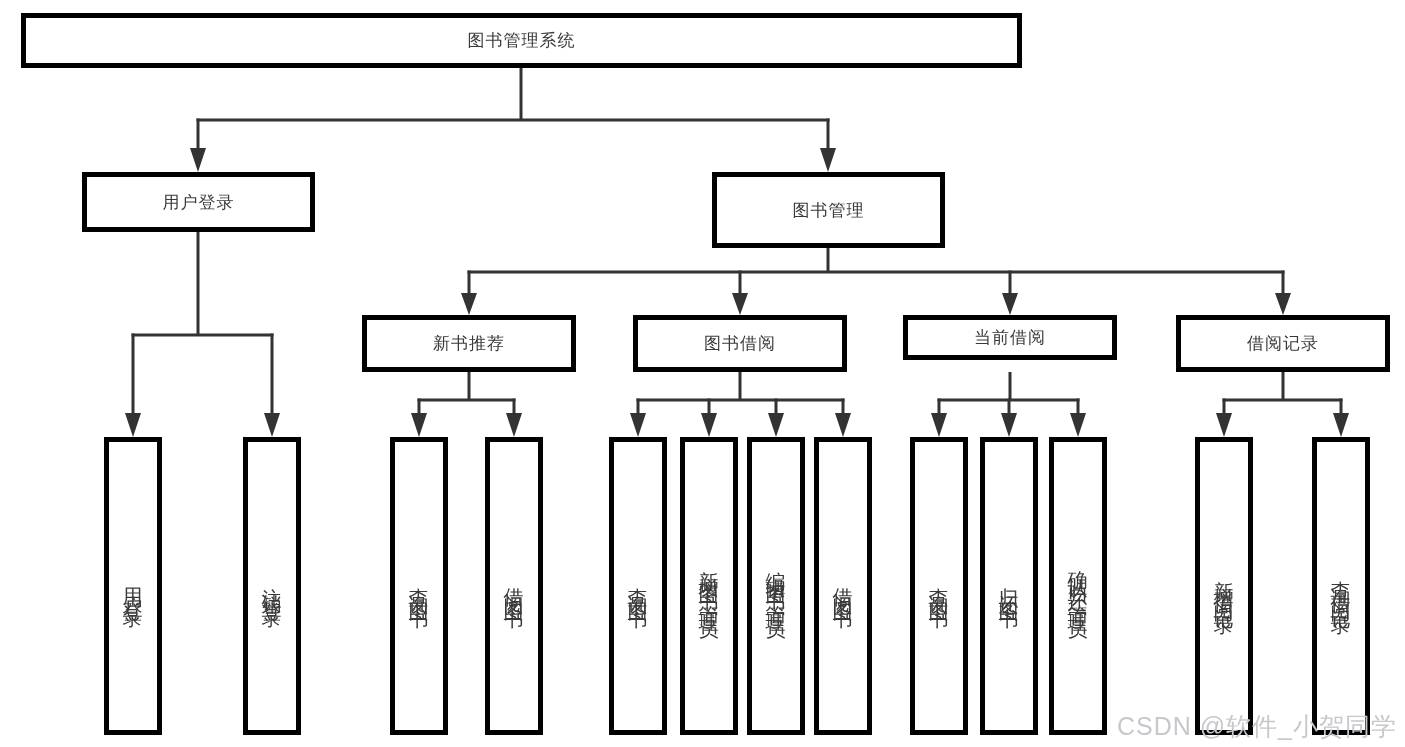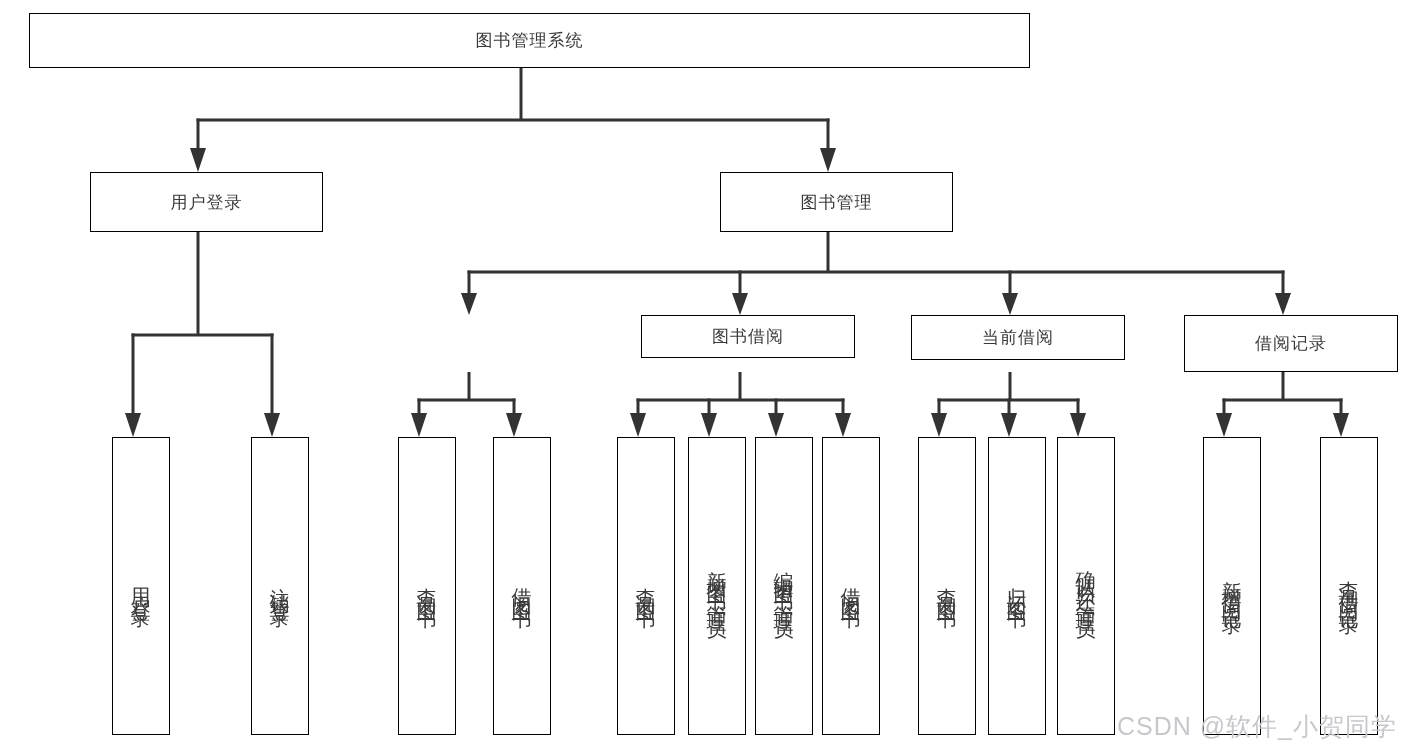--- a/index.html
+++ b/index.html
@@ -12,27 +12,26 @@
     overflow: hidden;
   }
   #wires {
     position: absolute;
     left: 0; top: 0;
     width: 1405px; height: 747px;
   }
   .box {
     position: absolute;
     box-sizing: border-box;
-    border: 1px solid #000000;
+    border: 5px solid #000000;
     background: #ffffff;
     display: flex;
     align-items: center;
     justify-content: center;
     color: #3a3a3a;
-    margin-left: 8px;
   }
   .hlabel {
     font-size: 17px;
     letter-spacing: 1px;
     white-space: nowrap;
   }
   .leaf .vtext {
     writing-mode: vertical-rl;
     text-orientation: mixed;
     font-size: 20px;
@@ -128,25 +127,28 @@
     </g>
   </svg>
 
   <div class="box" style="left:21px; top:13px; width:1001px; height:55px;">
     <span class="hlabel">图书管理系统</span>
   </div>
 
   <div class="box" style="left:82px; top:172px; width:233px; height:60px;">
     <span class="hlabel">用户登录</span>
   </div>
-  <div class="box" style="left:712px; top:172px; width:233px; height:60px;">
+  <div class="box" style="left:712px; top:172px; width:233px; height:76px;">
     <span class="hlabel">图书管理</span>
   </div>
 
-  <div class="box" style="left:633px; top:315px; width:214px; height:43px;">
+  <div class="box" style="left:362px; top:315px; width:214px; height:57px;">
+    <span class="hlabel">新书推荐</span>
+  </div>
+  <div class="box" style="left:633px; top:315px; width:214px; height:57px;">
     <span class="hlabel">图书借阅</span>
   </div>
   <div class="box" style="left:903px; top:315px; width:214px; height:45px;">
     <span class="hlabel">当前借阅</span>
   </div>
   <div class="box" style="left:1176px; top:315px; width:214px; height:57px;text-align:center;">
     <span class="hlabel">借阅记录</span>
   </div>
 
   <div class="box leaf" style="left:104px; top:437px; width:58px; height:298px;">

